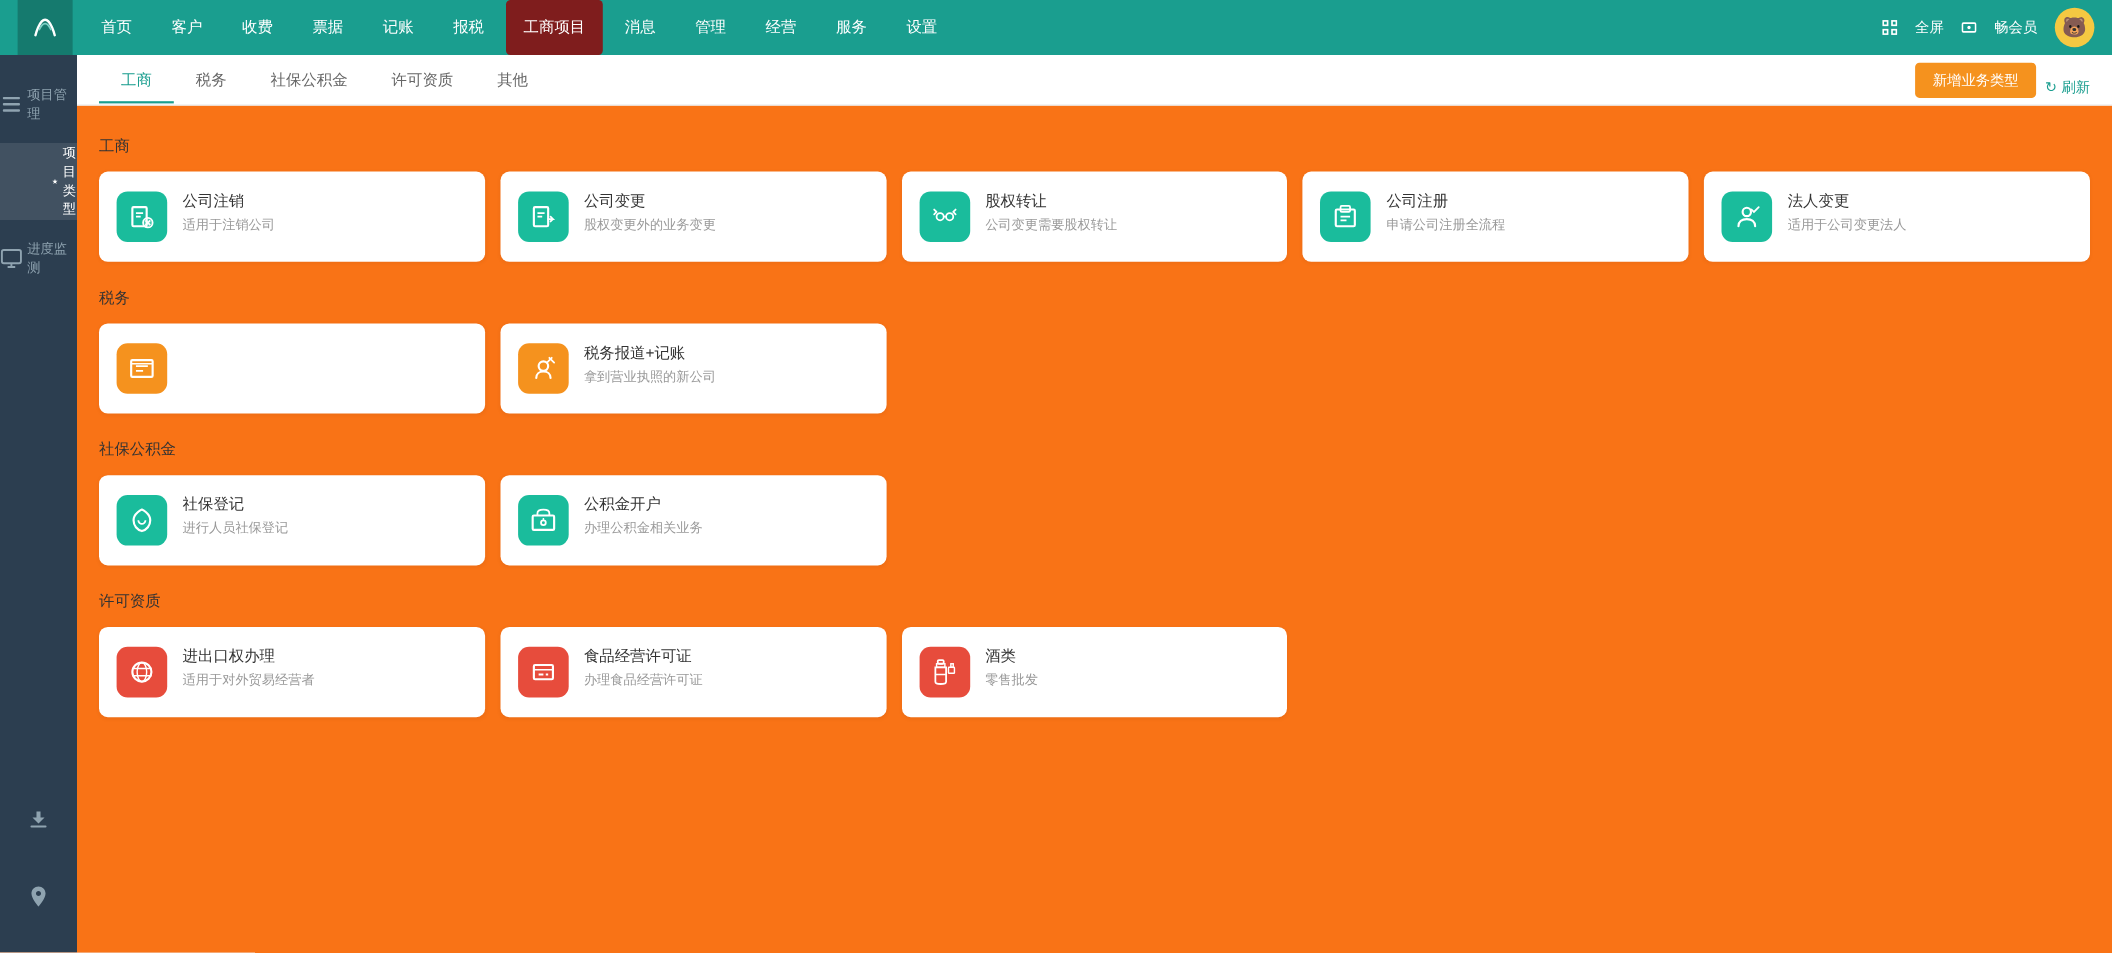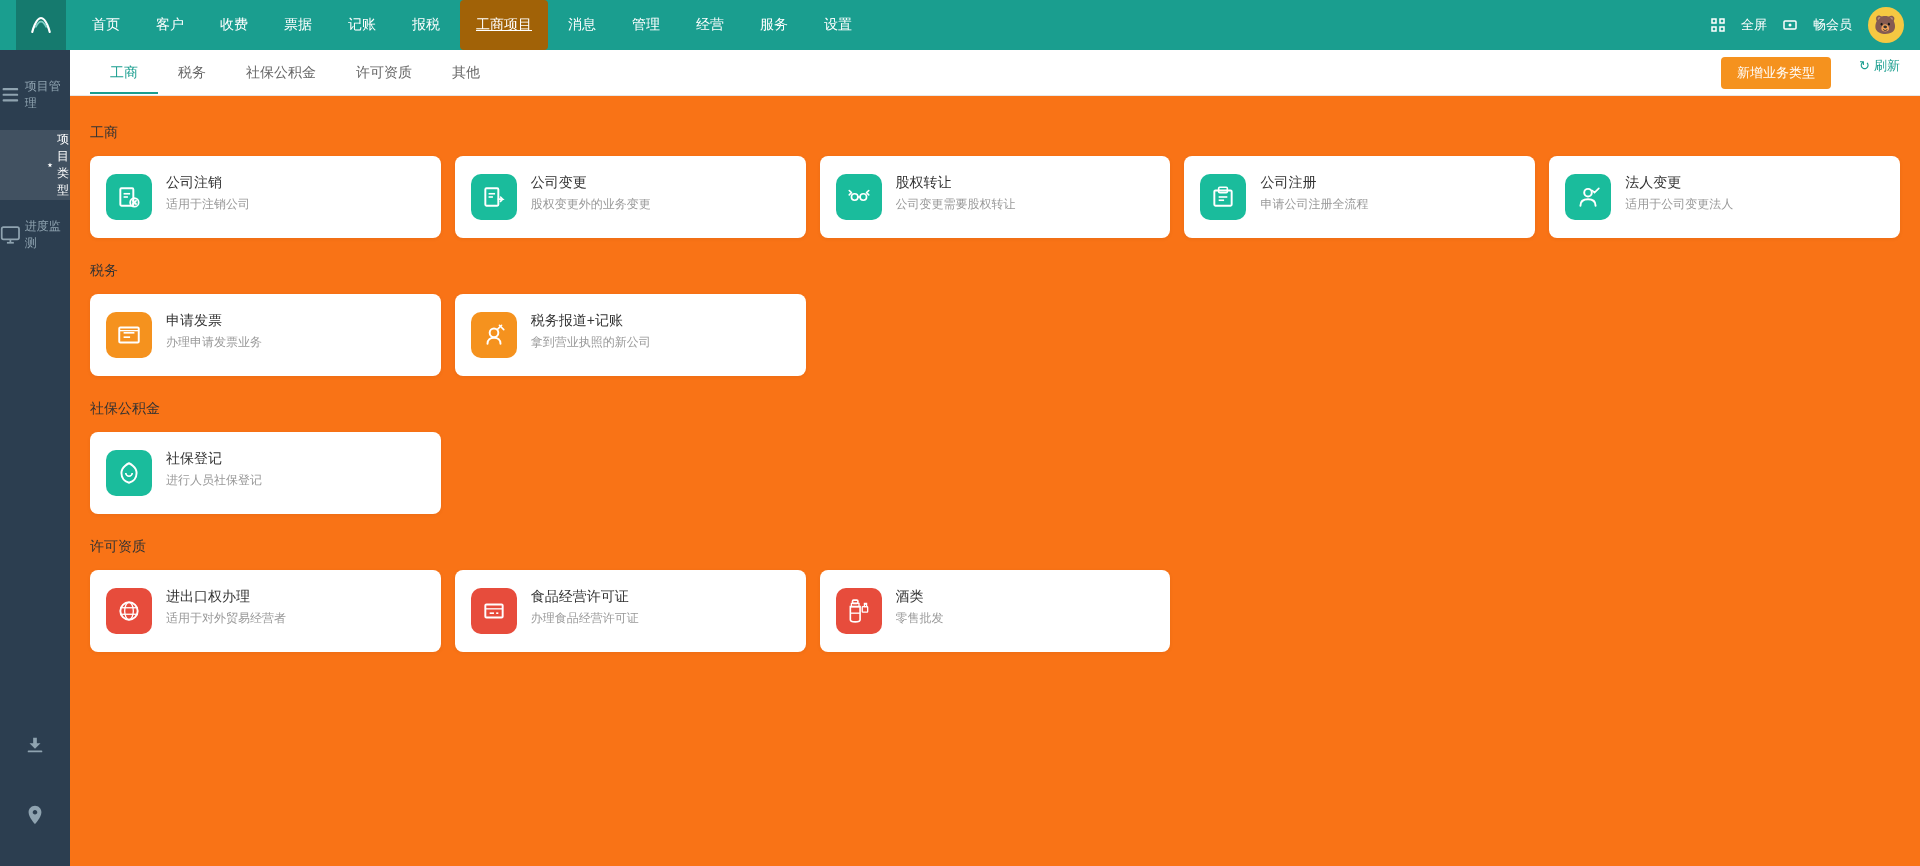--- a/index.html
+++ b/index.html
@@ -34,23 +34,22 @@
       color: #fff;
       font-size: 14px;
       padding: 0 16px;
       height: 50px;
       display: flex;
       align-items: center;
       cursor: pointer;
       white-space: nowrap;
     }
     .nav-item.active {
-      background: #a16207;
+      background: #7f1d1d;
       border-radius: 4px;
-      text-decoration: underline;
     }
     .top-nav-right {
       display: flex;
       align-items: center;
       gap: 16px;
       color: #fff;
       font-size: 13px;
     }
     .top-nav-right .btn-fullscreen,
     .top-nav-right .btn-vip {
@@ -149,22 +148,22 @@
       position: absolute;
       bottom: 0;
       left: 0;
       right: 0;
       height: 2px;
       background: #1a9e8f;
     }
     .tabs-actions {
       margin-left: auto;
       display: flex;
-      align-items: flex-start;
-      gap: 28px;
+      align-items: flex-end;
+      gap: 8px;
     }
     .btn-new-type {
       background: #f5921e;
       color: #fff;
       border: none;
       padding: 7px 16px;
       border-radius: 4px;
       font-size: 13px;
       cursor: pointer;
       white-space: nowrap;
@@ -455,24 +454,20 @@
 
         <div class="service-card">
           <div class="card-icon orange">
             <svg width="26" height="26" viewBox="0 0 24 24" fill="none">
                 <rect x="3" y="5" width="18" height="14" rx="1" stroke="white" stroke-width="1.8"></rect>
                 <line x1="7" y1="10" x2="17" y2="10" stroke="white" stroke-width="1.5"></line>
                 <line x1="7" y1="14" x2="13" y2="14" stroke="white" stroke-width="1.5"></line>
                 <line x1="3" y1="8" x2="21" y2="8" stroke="white" stroke-width="1.2"></line>
               </svg>
           </div>
-          <div class="card-info">
-            <div class="card-name">申请发票</div>
-            <div class="card-desc">办理申请发票业务</div>
-          </div>
         </div>
 
         <div class="service-card">
           <div class="card-icon orange">
             <svg width="26" height="26" viewBox="0 0 24 24" fill="none">
                 <circle cx="12" cy="10" r="4" stroke="white" stroke-width="1.8"></circle>
                 <path d="M6 20 C6 16.5 8.5 14.5 12 14.5 C15.5 14.5 18 16.5 18 20" stroke="white" stroke-width="1.8" stroke-linecap="round"></path>
                 <line x1="15" y1="7" x2="19" y2="3" stroke="white" stroke-width="1.5" stroke-linecap="round"></line>
                 <line x1="17" y1="3" x2="21" y2="7" stroke="white" stroke-width="1.5" stroke-linecap="round"></line>
               </svg>
@@ -495,20 +490,34 @@
                 <path d="M12 3 C12 3 5 6 5 12 C5 16.5 8 20 12 21 C16 20 19 16.5 19 12 C19 6 12 3 12 3Z" stroke="white" stroke-width="1.8"></path>
                 <path d="M9 12 C9 13.5 10.5 15 12 15 C13.5 15 15 13.5 15 12" stroke="white" stroke-width="1.5" fill="none"></path>
               </svg>
           </div>
           <div class="card-info">
             <div class="card-name">社保登记</div>
             <div class="card-desc">进行人员社保登记</div>
           </div>
         </div>
 
+        <div class="service-card">
+          <div class="card-icon teal">
+            <svg width="26" height="26" viewBox="0 0 24 24" fill="none">
+                <rect x="3" y="8" width="18" height="12" rx="1" stroke="white" stroke-width="1.8"></rect>
+                <path d="M7 8 L7 6 C7 4.5 8.5 3 12 3 C15.5 3 17 4.5 17 6 L17 8" stroke="white" stroke-width="1.5"></path>
+                <circle cx="12" cy="14" r="2" stroke="white" stroke-width="1.5"></circle>
+                <line x1="12" y1="12" x2="12" y2="10" stroke="white" stroke-width="1.2"></line>
+              </svg>
+          </div>
+          <div class="card-info">
+            <div class="card-name">公积金开户</div>
+            <div class="card-desc">办理公积金相关业务</div>
+          </div>
+        </div>
 
       </div>
 
       <div class="section-title">许可资质</div>
       <div class="cards-grid">
 
 
         <div class="service-card">
           <div class="card-icon red">
             <svg width="26" height="26" viewBox="0 0 24 24" fill="none">

